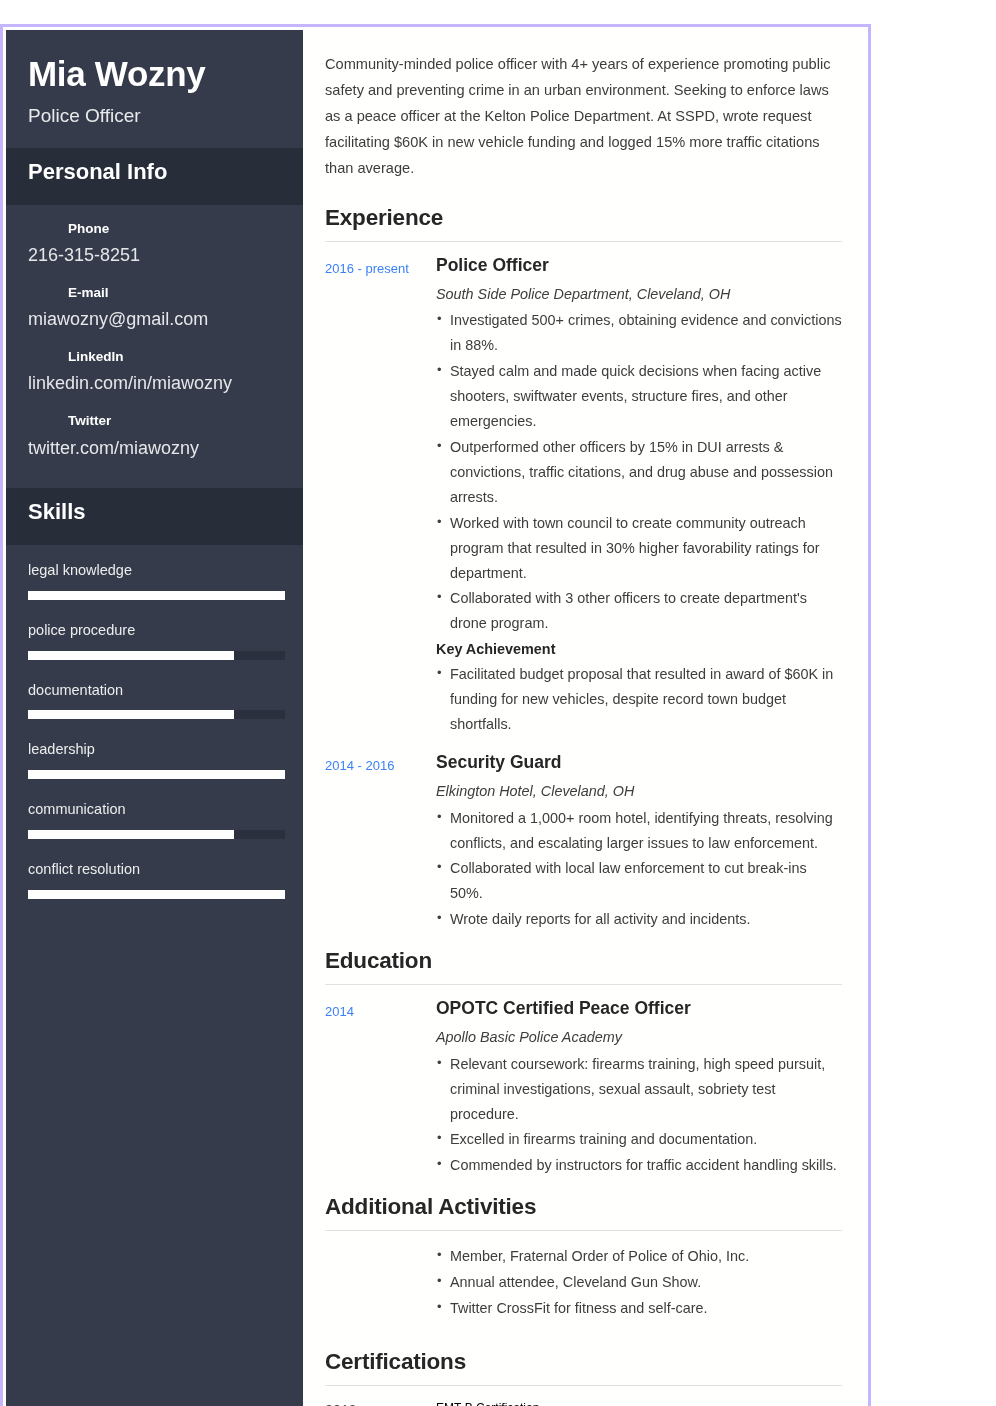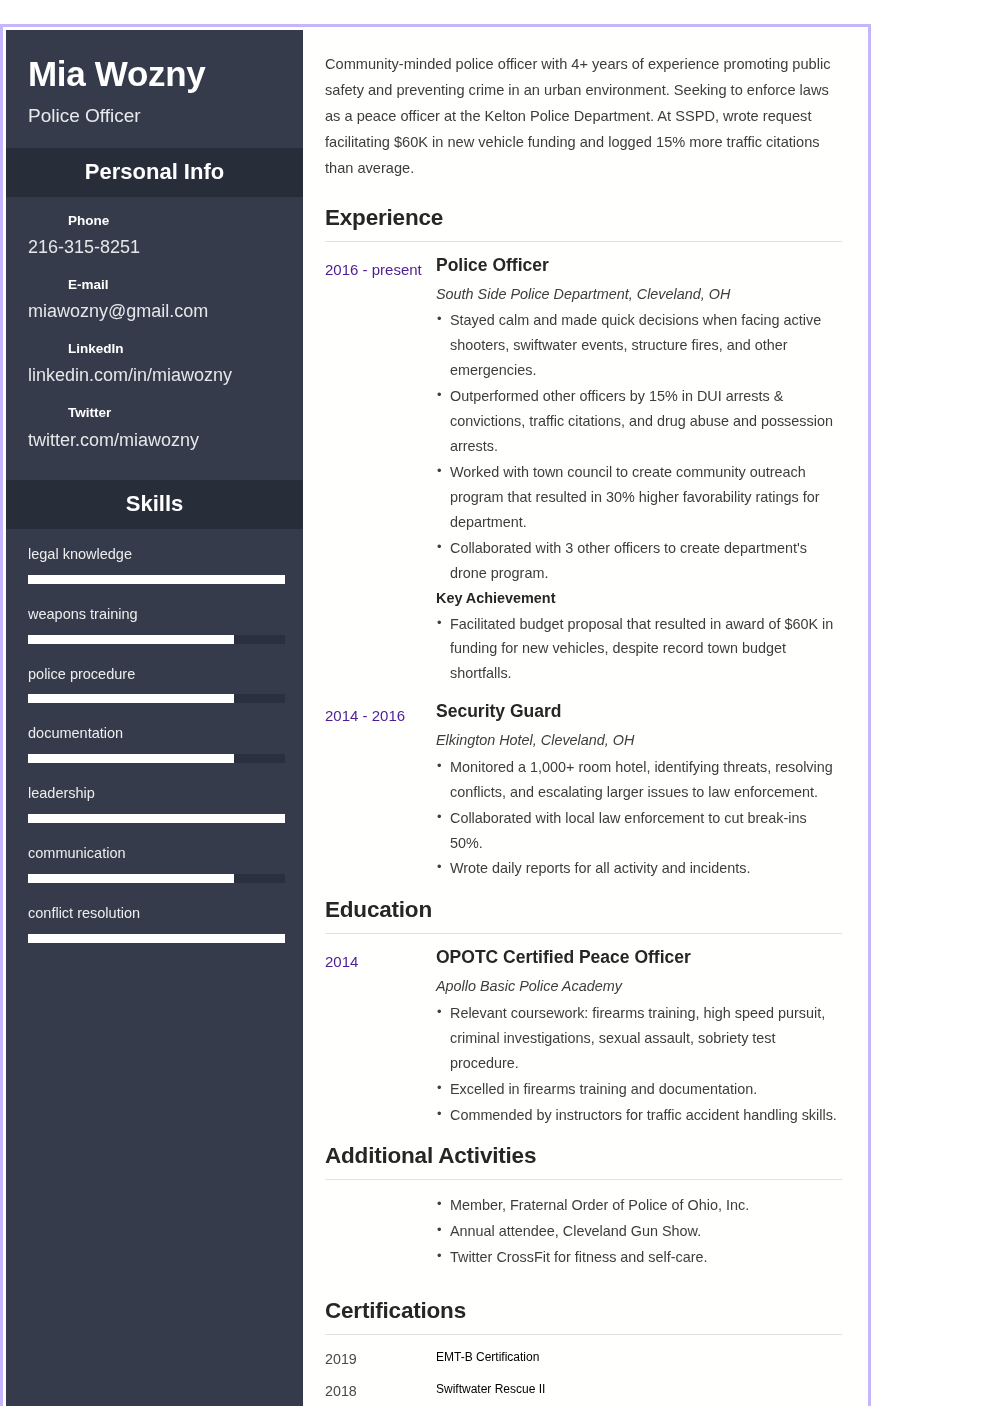--- a/index.html
+++ b/index.html
@@ -51,22 +51,21 @@
   }
   .cand-title {
     font-size: 19px;
     font-weight: normal;
     color: #e9eaec;
     margin: 0;
     line-height: 1.2;
   }
   .side-band {
     background: #282d3a;
-    padding: 11px 22px 12px 22px;
-    text-align: center;
+    padding: 11px 22px 20px 22px;
   }
   .side-band-title {
     font-size: 22px;
     font-weight: bold;
     color: #ffffff;
     line-height: 1.2;
   }
   .side-body {
     padding: 14px 22px 0 22px;
   }
@@ -142,23 +141,23 @@
     margin: 0 0 13px 0;
   }
   .entry {
     display: flex;
     align-items: flex-start;
     margin-bottom: 14px;
   }
   .entry-date {
     flex: 0 0 111px;
     width: 111px;
-    font-size: 15px;
+    font-size: 13px;
     line-height: 1.78;
-    color: #4c1d95;
+    color: #3b82f6;
     padding-top: 2px;
   }
   .entry-body {
     flex: 1 1 auto;
     min-width: 0;
   }
   .entry-title {
     font-size: 17.5px;
     font-weight: bold;
     color: #262626;
@@ -264,26 +263,20 @@
       </div>
 
       <div class="skills-body">
         <div class="skill">
           <div class="skill-name">legal knowledge</div>
           <div class="skill-track">
             <div class="skill-fill" style="width: 100%;"></div>
           </div>
         </div>
         <div class="skill">
-          <div class="skill-name">weapons training</div>
-          <div class="skill-track">
-            <div class="skill-fill" style="width: 80%;"></div>
-          </div>
-        </div>
-        <div class="skill">
           <div class="skill-name">police procedure</div>
           <div class="skill-track">
             <div class="skill-fill" style="width: 80%;"></div>
           </div>
         </div>
         <div class="skill">
           <div class="skill-name">documentation</div>
           <div class="skill-track">
             <div class="skill-fill" style="width: 80%;"></div>
           </div>
@@ -317,20 +310,21 @@
       <section class="section">
         <h2 class="section-title">Experience</h2>
         <hr class="section-rule">
 
         <div class="entry">
           <div class="entry-date">2016 - present</div>
           <div class="entry-body">
             <h3 class="entry-title">Police Officer</h3>
             <div class="entry-sub">South Side Police Department, Cleveland, OH</div>
             <ul class="bullets">
+              <li>Investigated 500+ crimes, obtaining evidence and convictions in 88%.</li>
               <li>Stayed calm and made quick decisions when facing active shooters, swiftwater events, structure fires, and other emergencies.</li>
               <li>Outperformed other officers by 15% in DUI arrests &amp; convictions, traffic citations, and drug abuse and possession arrests.</li>
               <li>Worked with town council to create community outreach program that resulted in 30% higher favorability ratings for department.</li>
               <li>Collaborated with 3 other officers to create department's drone program.</li>
             </ul>
             <div class="key-ach">Key Achievement</div>
             <ul class="bullets">
               <li>Facilitated budget proposal that resulted in award of $60K in funding for new vehicles, despite record town budget shortfalls.</li>
             </ul>
           </div>

